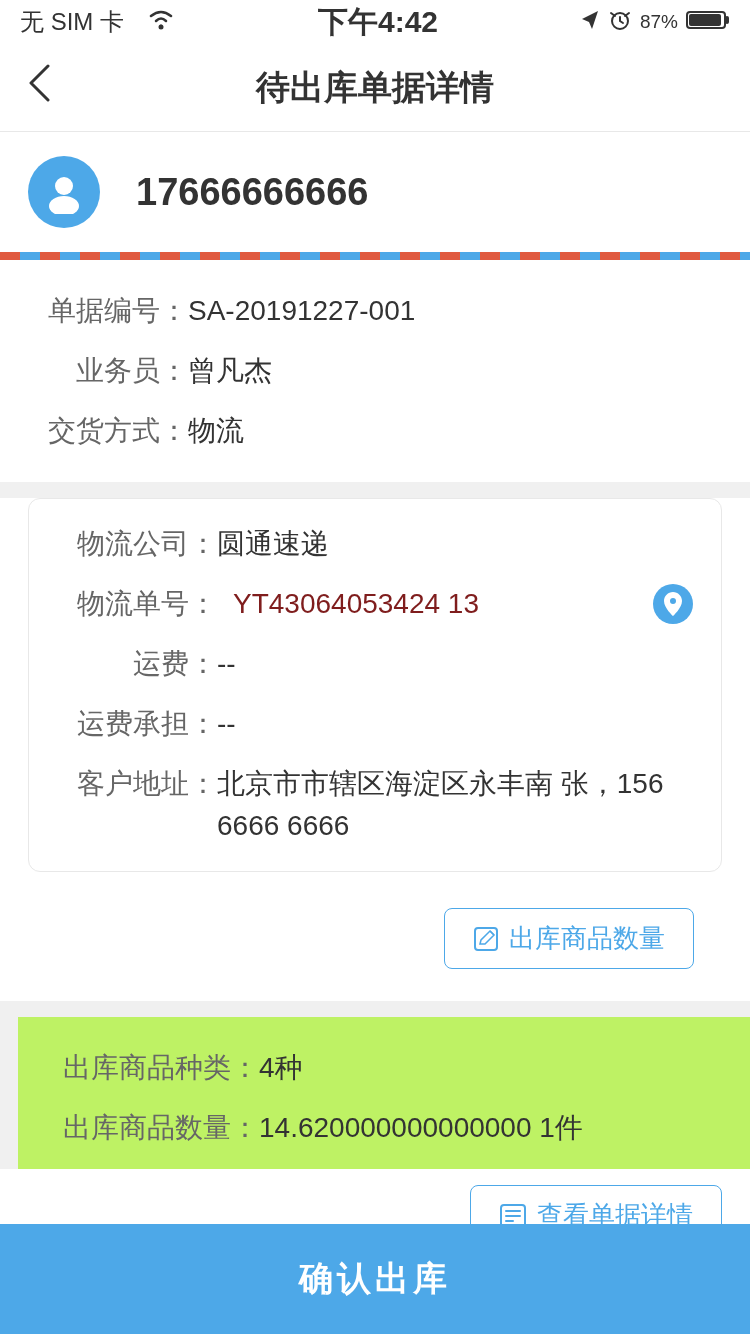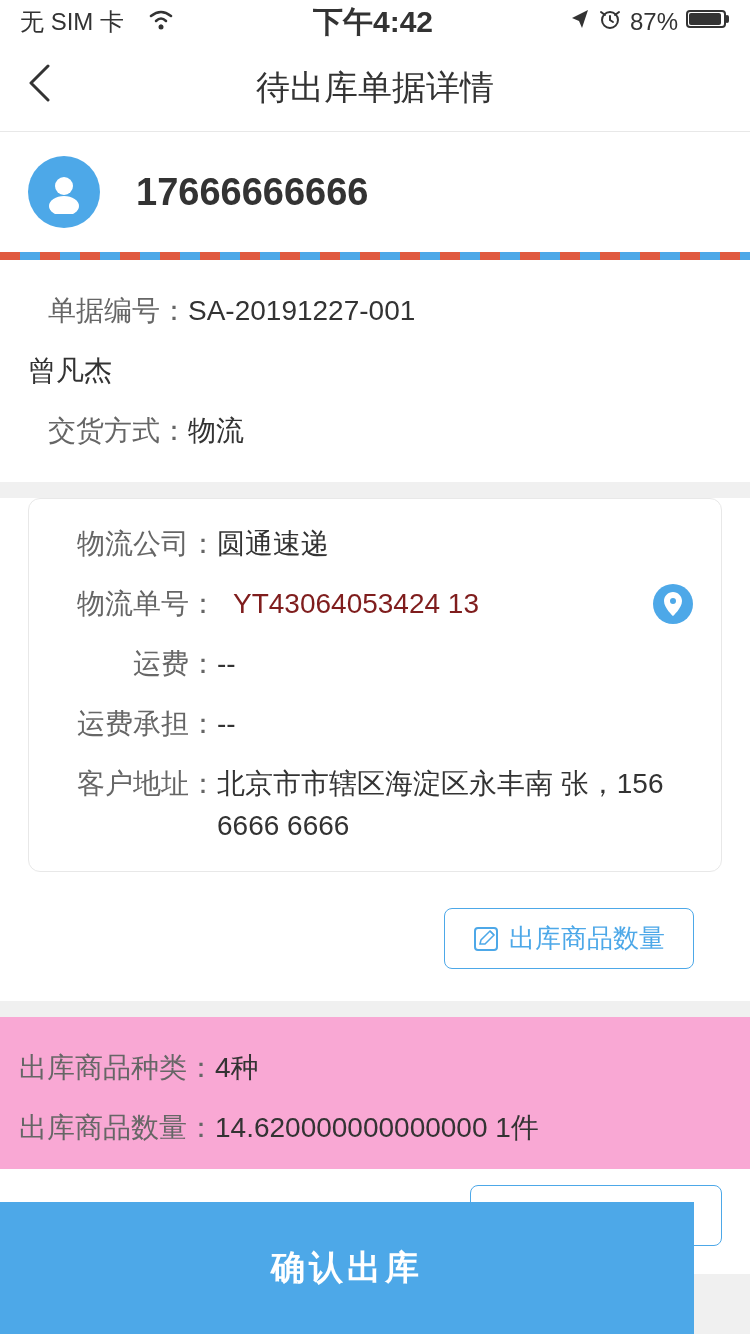--- a/index.html
+++ b/index.html
@@ -20,21 +20,21 @@
       background: #fff;
       display: flex;
       align-items: center;
       justify-content: space-between;
       padding: 0 20px;
       font-size: 24px;
       font-weight: 500;
     }
     .status-left { display: flex; align-items: center; gap: 22px; }
     .status-center { font-size: 30px; font-weight: 600; }
-    .status-right { display: flex; align-items: center; gap: 8px; font-size: 24px; }
+    .status-right { display: flex; align-items: center; gap: 8px; font-size: 19px; }
 
     
     .nav-bar {
       width: 100%;
       height: 88px;
       background: #fff;
       display: flex;
       align-items: center;
       justify-content: center;
       position: relative;
@@ -42,21 +42,21 @@
     }
     .nav-back {
       position: absolute;
       left: 28px;
       font-size: 36px;
       color: #333;
       cursor: pointer;
     }
     .nav-title {
       font-size: 34px;
-      font-weight: 400;
+      font-weight: 700;
       color: #333;
     }
 
     
     .customer-header {
       background: #fff;
       padding: 24px 28px;
       display: flex;
       align-items: center;
       gap: 36px;
@@ -167,22 +167,23 @@
     }
 
     
     .section-divider {
       height: 16px;
       background: #f0f0f0;
     }
 
     
     .summary-section {
-      background: #f9a8d4;
-      padding: 30px 15px 20px;
+      background: #bef264;
+      padding: 30px 41px 20px;
+      margin-left: 18px;
     }
 
     .view-detail-btn-wrap {
       display: flex;
       justify-content: flex-end;
       padding: 16px 28px 28px;
       background: #fff;
     }
     .view-detail-btn {
       border: 1px solid #4da8e8;
@@ -202,23 +203,23 @@
       background: #f0f0f0;
       flex: 1;
       min-height: 200px;
     }
 
     
     .confirm-btn-wrap {
       position: fixed;
       bottom: 0;
       left: 0;
-      width: 694px;
+      width: 750px;
       background: #4da8e8;
-      padding: 43px 0;
+      padding: 32px 0;
       display: flex;
       align-items: center;
       justify-content: center;
       cursor: pointer;
     }
     .confirm-btn-text {
       color: #fff;
       font-size: 34px;
       font-weight: 600;
       letter-spacing: 4px;
@@ -294,20 +295,21 @@
   </div>
 
   <div class="dashed-divider"></div>
 
   <div class="section-white">
     <div class="info-row">
       <span class="info-label">单据编号：</span>
       <span class="info-value">SA-20191227-001</span>
     </div>
     <div class="info-row">
+      <span class="info-label">业务员：</span>
       <span class="info-value">曾凡杰</span>
     </div>
     <div class="info-row">
       <span class="info-label">交货方式：</span>
       <span class="info-value">物流</span>
     </div>
   </div>
 
   <div style="background:#fff; padding: 0 28px 4px;">
     <div class="logistics-card">

